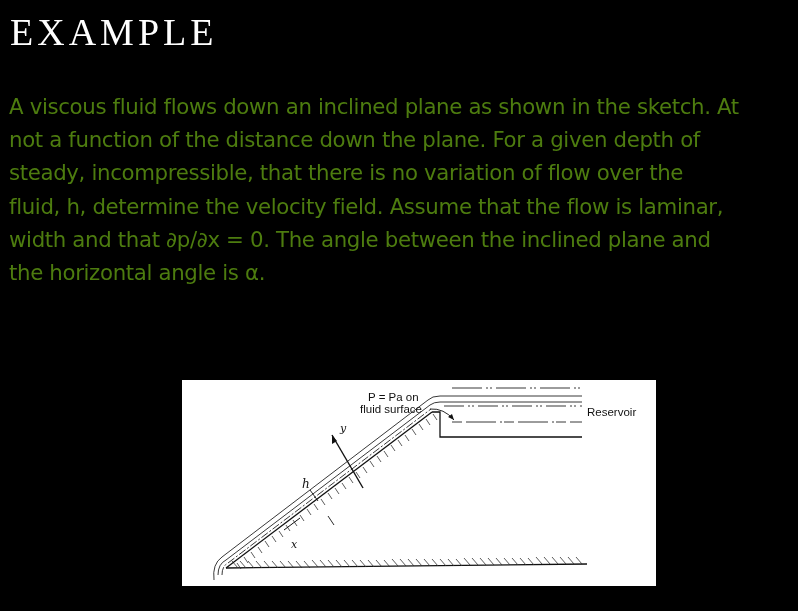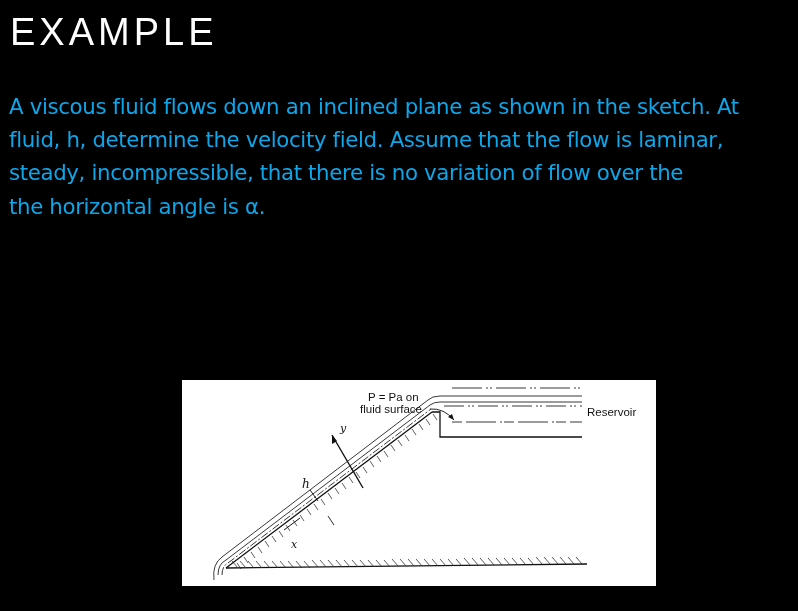--- a/index.html
+++ b/index.html
@@ -3,44 +3,46 @@
   <meta charset="utf-8">
   <style>
     html, body { margin: 0; padding: 0; }
     body {
       width: 798px; height: 611px; background: #000; color: #fff;
       font-family: "DejaVu Sans", sans-serif; position: relative; overflow: hidden;
     }
     .title {
       position: absolute; left: 10px; top: 10px;
       font-size: 38px; font-weight: 300; letter-spacing: 4px; line-height: 44px;
-      font-family: Liberation Sans, sans-serif; font-weight: normal;
+      font-family: Liberation Serif, serif; font-weight: normal;
       transform: scaleY(1.0);
     }
     .body-text {
       position: absolute; left: 9px; top: 90px; width: 770px;
-      font-size: 21.3px; line-height: 33.2px; color: #0ea5e9;
+      font-size: 21.3px; line-height: 33.2px; color: #4d7c0f;
       font-family: "DejaVu Sans", sans-serif; letter-spacing: -0.35px;
     }
     .line { display: block; white-space: nowrap; }
     .figure {
       position: absolute; left: 182px; top: 380px; width: 474px; height: 206px;
       background: #fff;
     }
     .figure svg { display: block; }
   </style>
 </head>
 <body>
 
 <div class="title">EXAMPLE</div>
 
 <div class="body-text">
   <span class="line">A viscous fluid flows down an inclined plane as shown in the sketch. At</span>
+  <span class="line">not a function of the distance down the plane. For a given depth of</span>
+  <span class="line">steady, incompressible, that there is no variation of flow over the</span>
   <span class="line">fluid, h, determine the velocity field. Assume that the flow is laminar,</span>
-  <span class="line">steady, incompressible, that there is no variation of flow over the</span>
+  <span class="line">width and that ∂p/∂x = 0. The angle between the inclined plane and</span>
   <span class="line">the horizontal angle is α.</span>
 </div>
 
 <div class="figure">
   <svg width="474" height="206" viewBox="0 0 474 206" xmlns="http://www.w3.org/2000/svg">
     <defs>
       <pattern id="hatch" width="6" height="8" patternUnits="userSpaceOnUse">
         <line x1="0" y1="0" x2="5" y2="7" stroke="#222" stroke-width="0.8"></line>
       </pattern>
     </defs>

